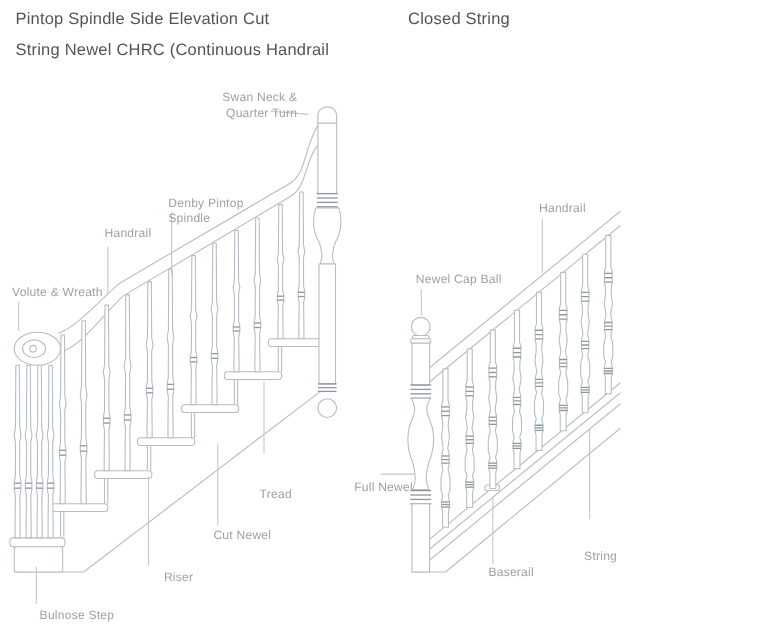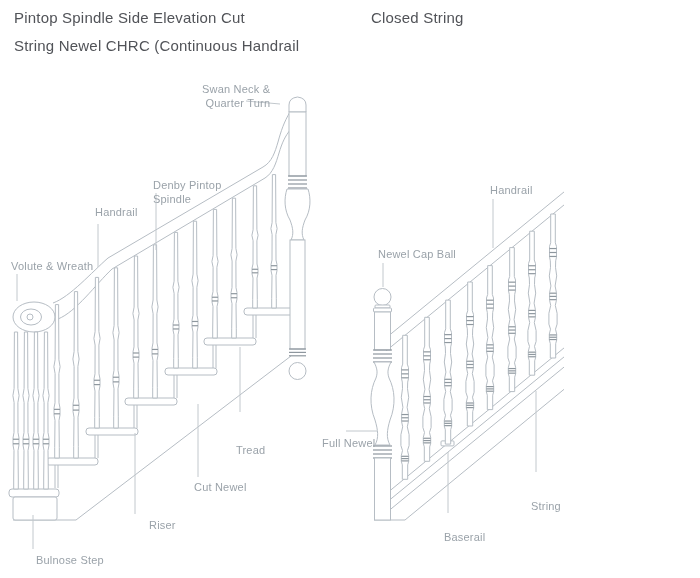--- a/index.html
+++ b/index.html
@@ -309,15 +309,15 @@
   <div class="diagram-label" style="left:236px;top:416px;margin-top:28px;">Tread</div>
   <div class="diagram-label" style="left:194px;top:481px;">Cut Newel</div>
   <div class="diagram-label" style="left:149px;top:519px;">Riser</div>
   <div class="diagram-label" style="left:36px;top:554px;">Bulnose Step</div>
 
   <div class="diagram-label" style="left:571px;top:135px;">Spindle</div>
   <div class="diagram-label" style="left:490px;top:184px;">Handrail</div>
   <div class="diagram-label" style="left:378px;top:248px;text-align:center;">Newel Cap Ball</div>
   <div class="diagram-label" style="left:322px;top:413px;margin-top:24px;">Full Newel</div>
   <div class="diagram-label" style="left:531px;top:500px;">String</div>
-  <div class="diagram-label" style="left:444px;top:515px;margin-top:16px;">Baserail</div>
+  <div class="diagram-label" style="left:444px;top:515px;">Baserail</div>
 
 </div>
 
 </body></html>

